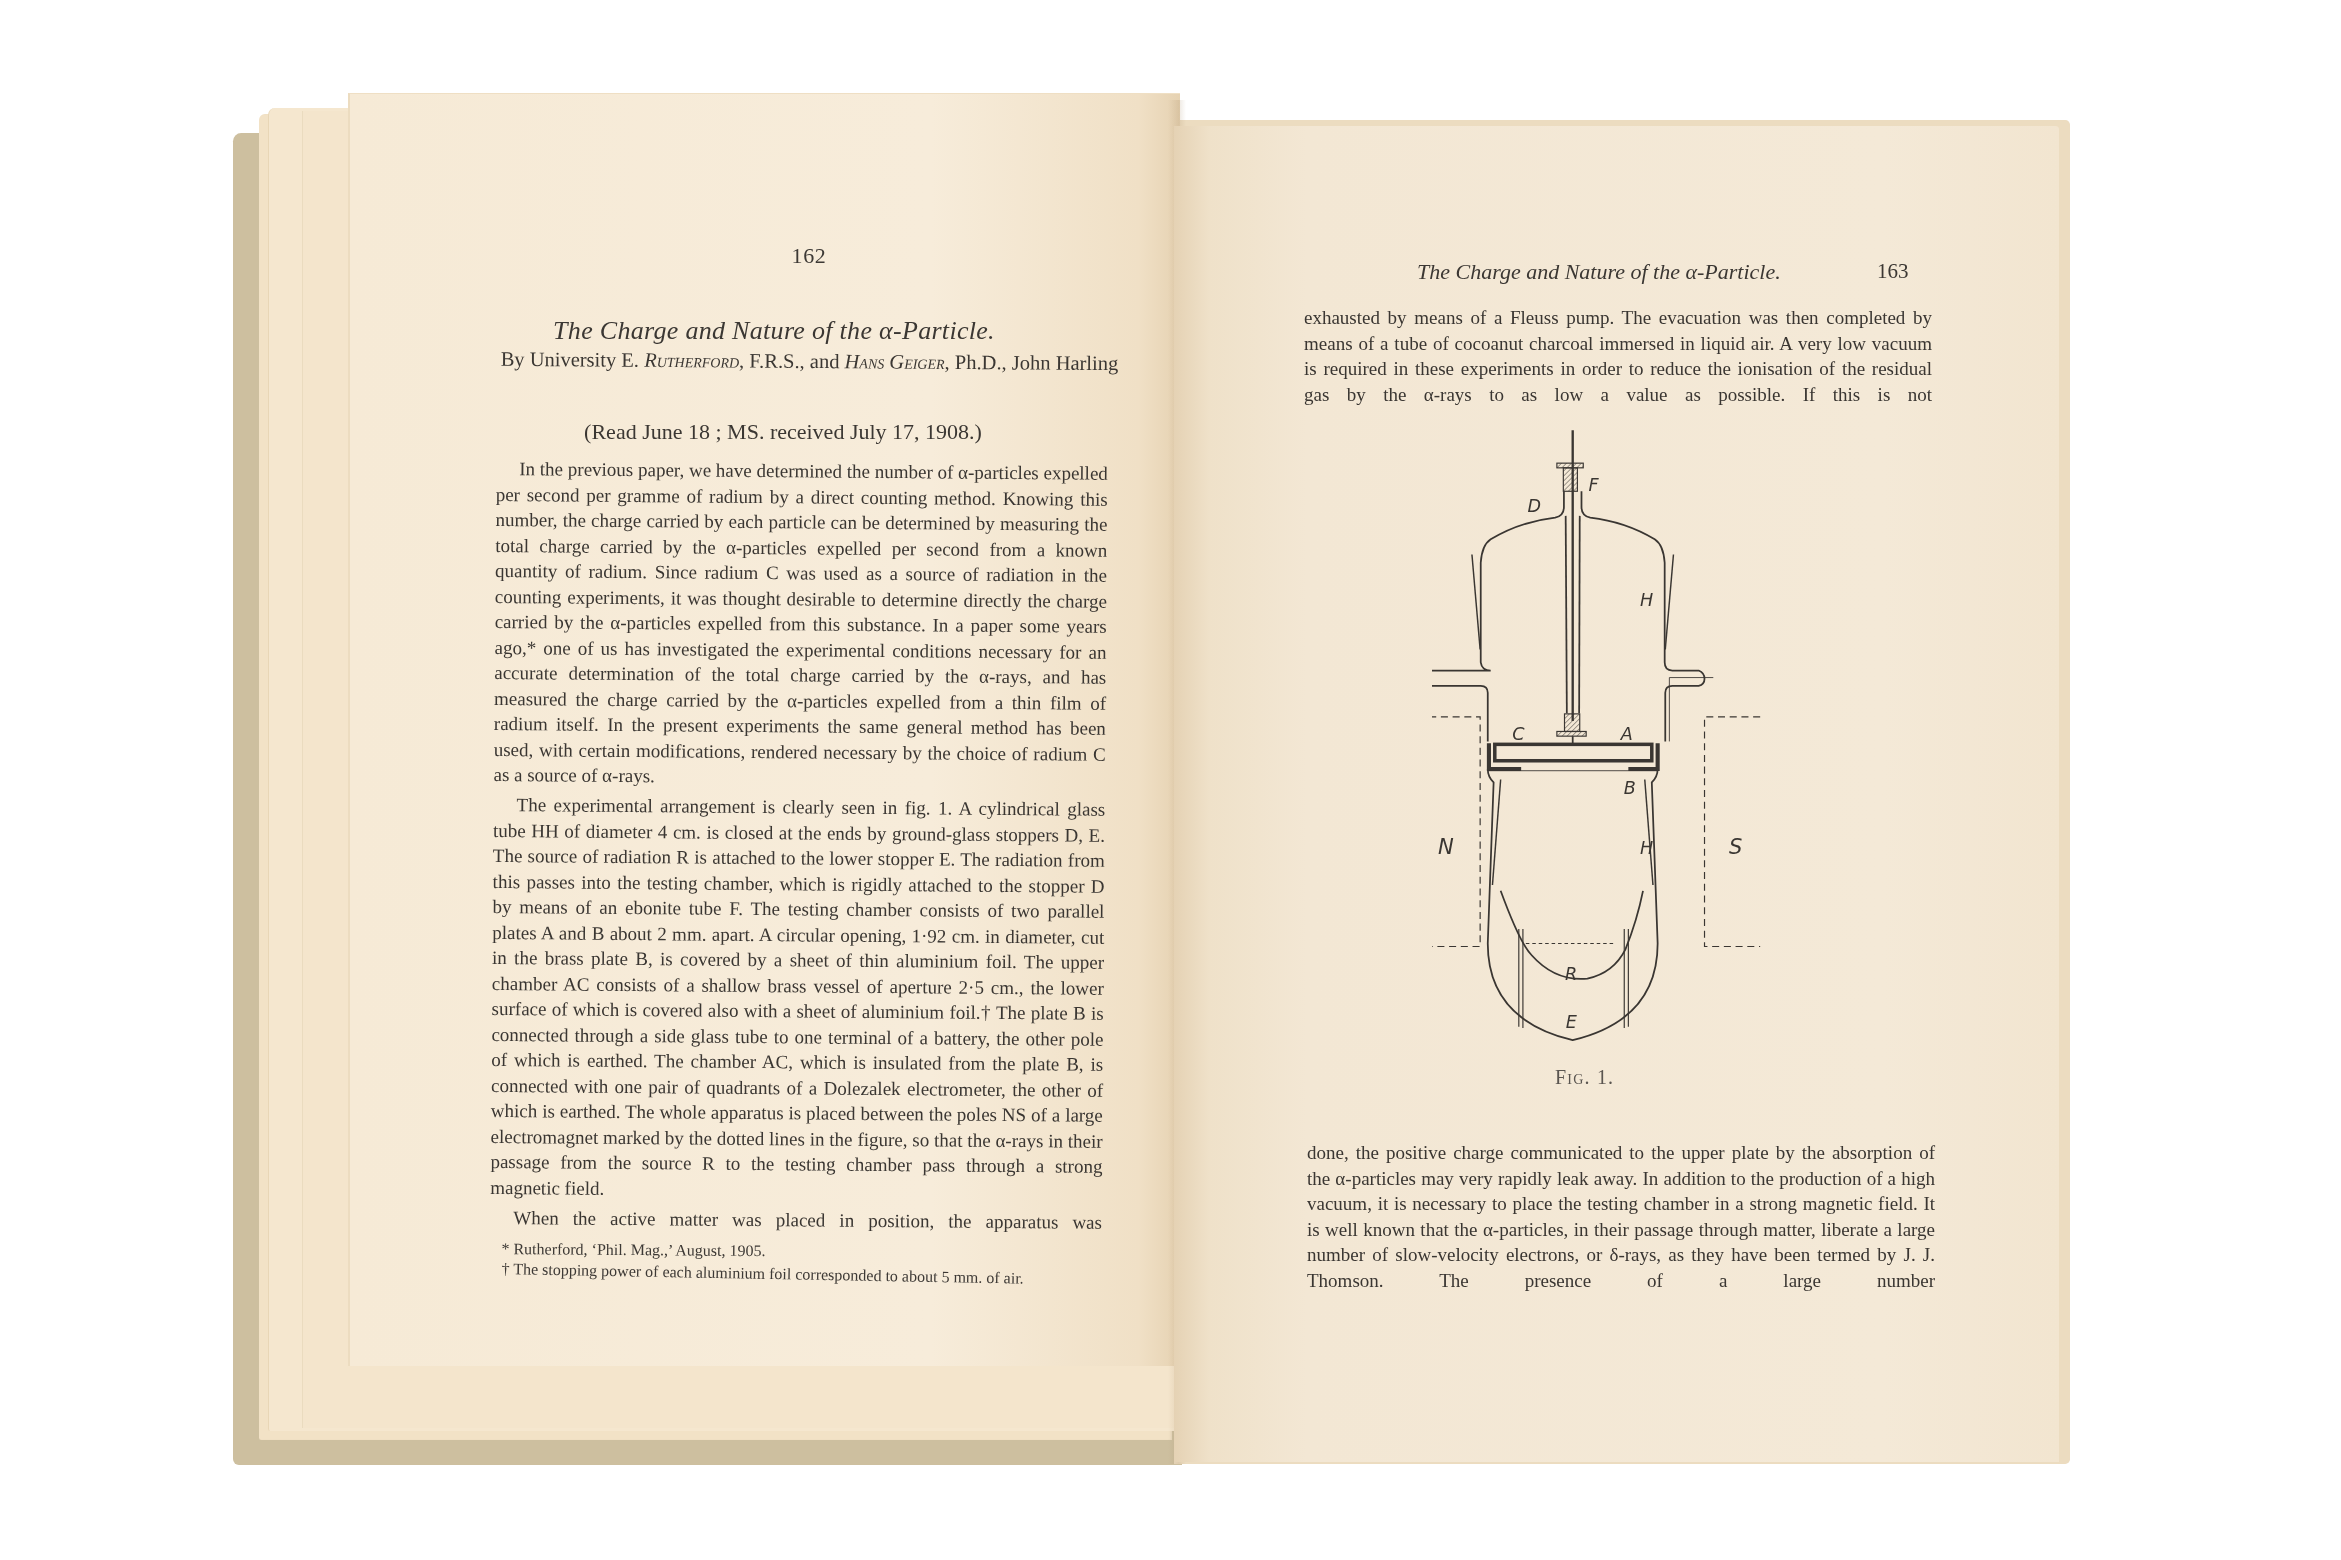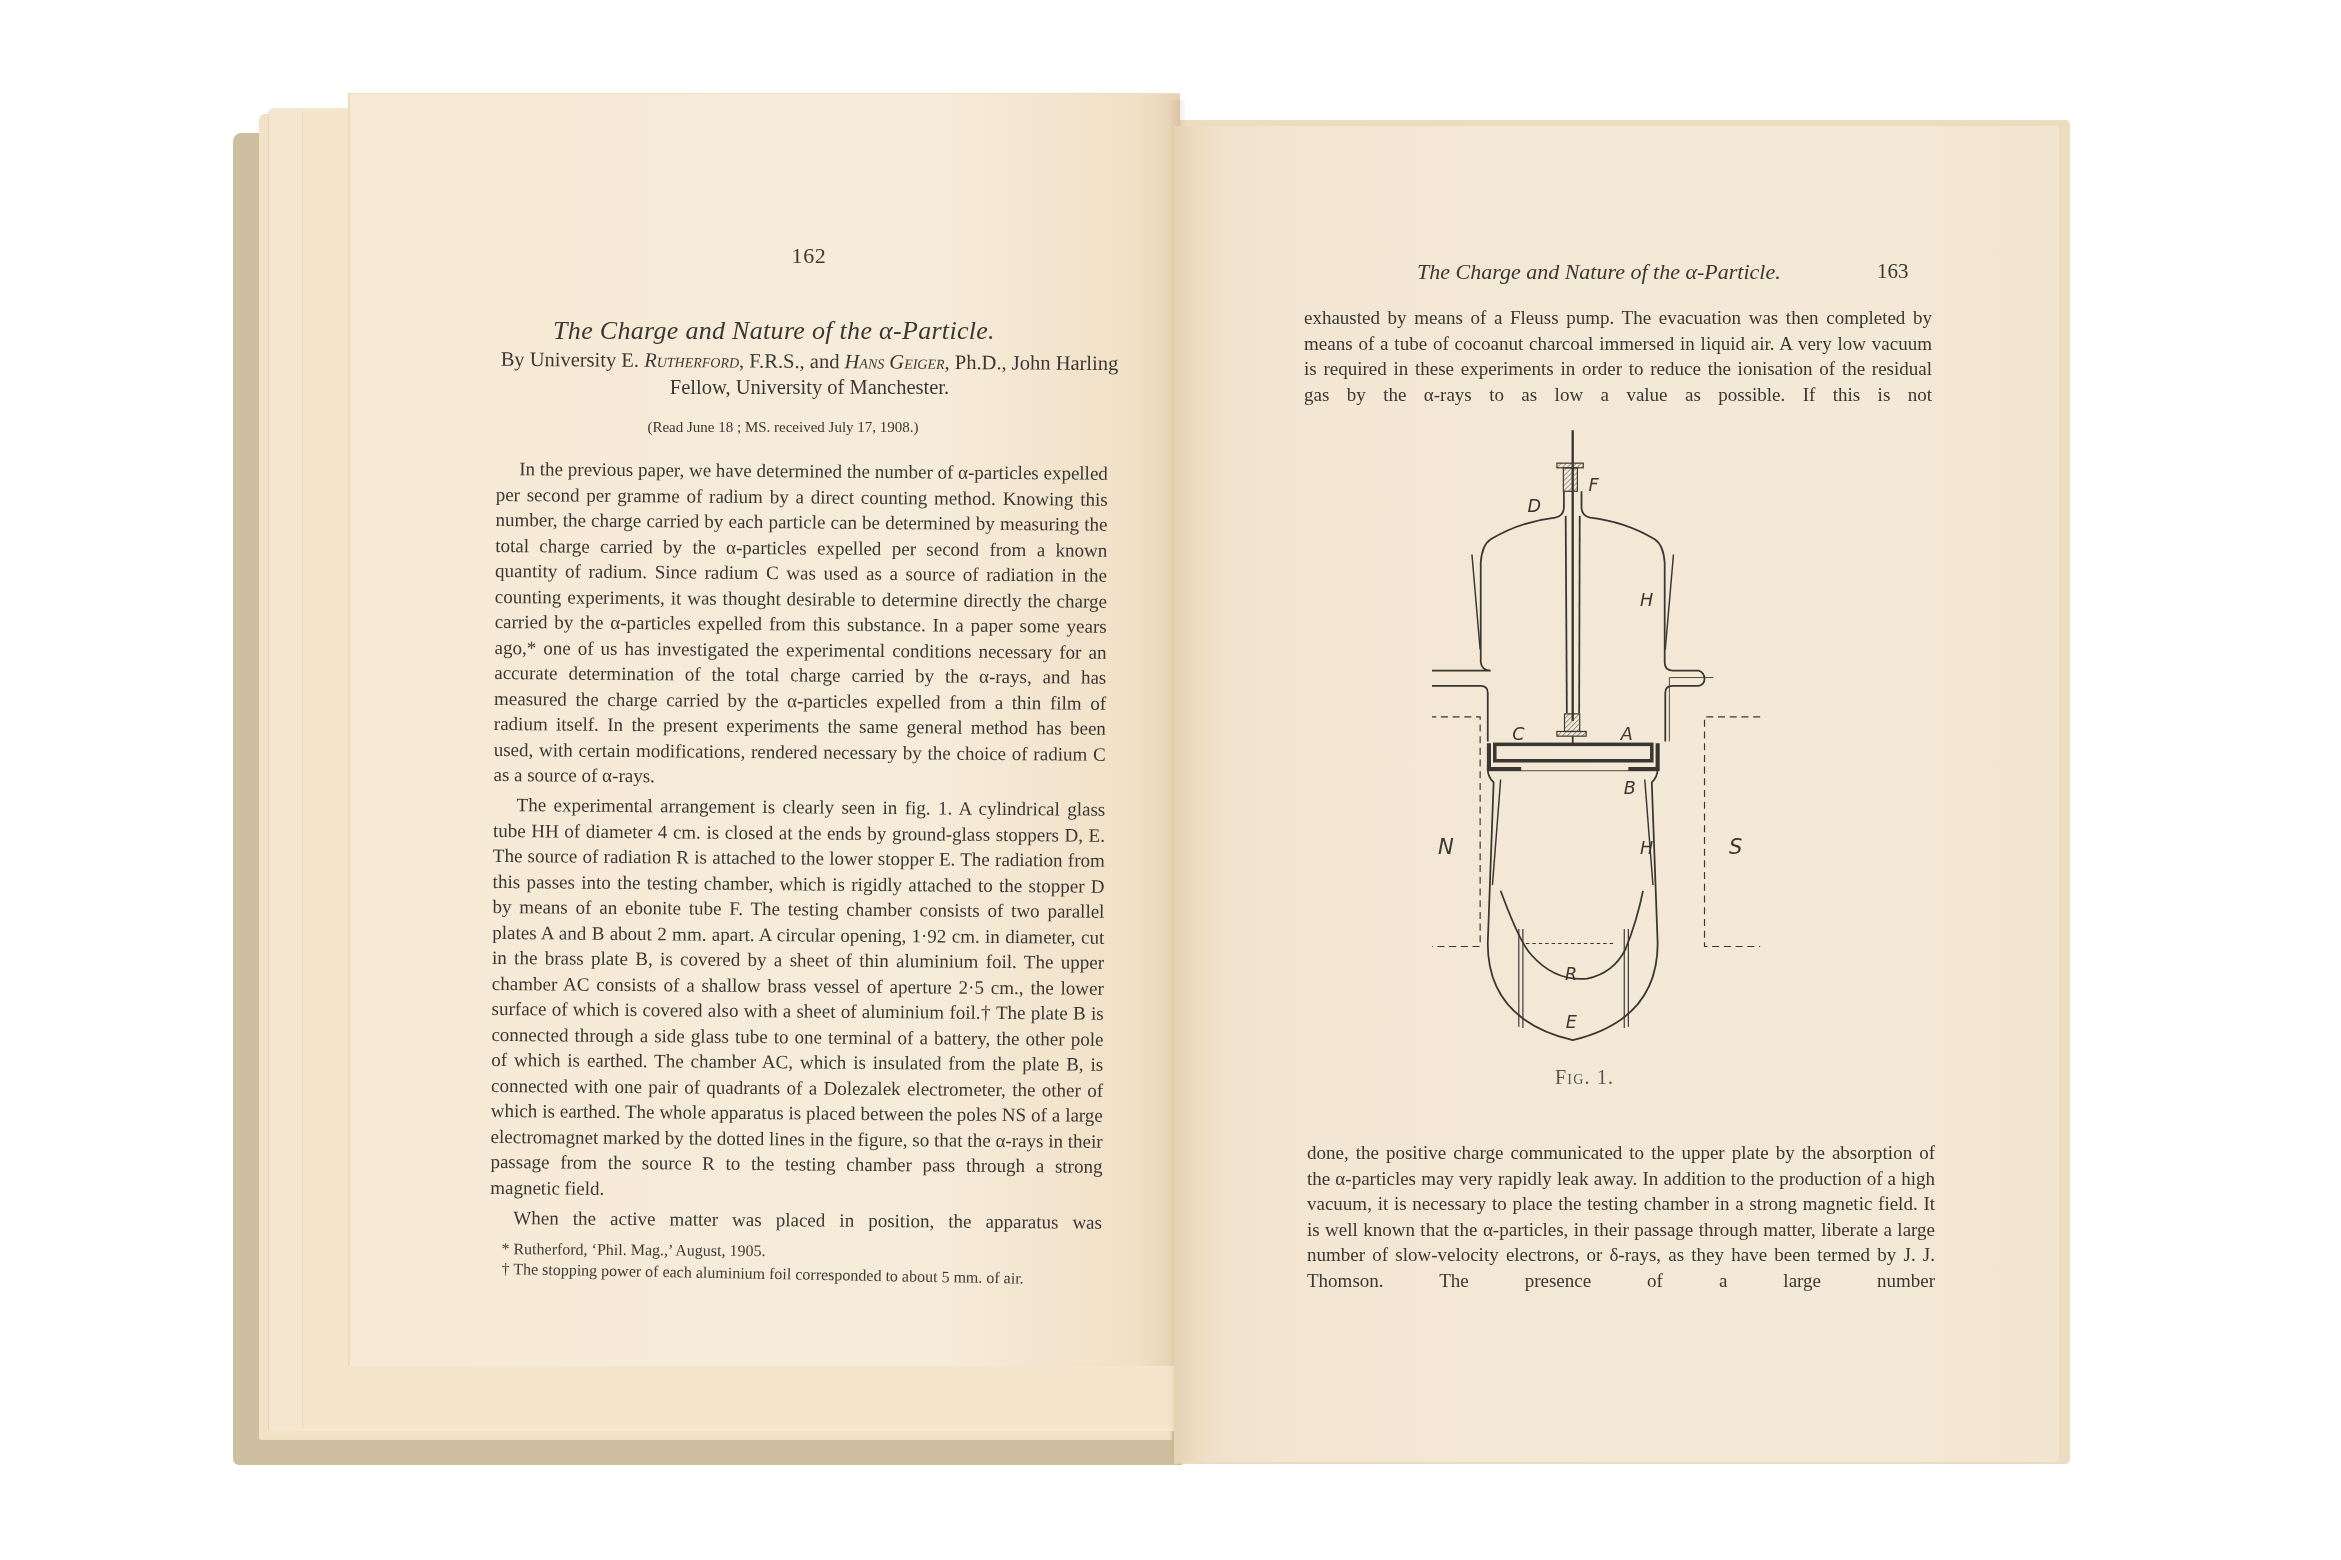--- a/index.html
+++ b/index.html
@@ -13,21 +13,21 @@
   .leftpage{left:348px;top:93px;width:830px;height:1272px;background:linear-gradient(90deg,#f6ead6 0%,#f7ecda 70%,#f0e0c6 95%,#e6d2b2 100%);border-left:2.3px solid #ecdcc0;border-top:1.8px solid #efdfc4;}
   .rightpage-stack{left:1174px;top:120px;width:896px;height:1344px;background:#ecdcc0;border-radius:0 4.7px 4.7px 0;}
   .rightpage{left:1174px;top:126px;width:885px;height:1336px;background:linear-gradient(90deg,#e5d2b4 0%,#efe1c9 4%,#f3e7d4 15%,#f4e9d7 80%,#f2e5d0 100%);border-radius:0 3.5px 0 0;}
   .gutter{left:1168px;top:100px;width:17.6px;height:1364px;background:linear-gradient(90deg,rgba(0,0,0,0) 0%,rgba(160,130,90,.18) 60%,rgba(0,0,0,0) 100%);}
 
   
   .pagenum{font-size:22px;letter-spacing:0.6px;color:#3d3935;}
   .title{font-style:italic;font-size:26px;color:#3b3733;letter-spacing:0.3px;}
   .authors{font-size:20.5px;color:#3b3733;text-align:center;line-height:26px;}
   .sc{font-variant:small-caps;font-style:italic;}
-  .dateline{font-size:15px;color:#3b3733;}
+  .dateline{font-size:22px;color:#3b3733;}
   .para{font-size:19px;line-height:25.5px;text-align:justify;text-align-last:left;color:#3a3632;}
   .para.ind{text-indent:23.4px;}
   .foot{font-size:16px;line-height:20.5px;color:#3d3935;}
   .runhead{font-style:italic;font-size:22px;color:#3b3733;}
   .runnum{font-size:21px;color:#3b3733;}
   .rpara{font-size:19px;line-height:25.5px;text-align:justify;text-align-last:justify;color:#3a3632;}
   .figcap{font-size:20px;letter-spacing:1.2px;color:#5a5550;font-variant:small-caps;}
   .lbl{font-family:"DejaVu Sans",sans-serif;font-style:italic;color:#3a3632;}
 </style>
 </head>
@@ -41,21 +41,20 @@
 
 <div class="abs leftpage">
   <div class="abs pagenum" style="left:459px;top:149px;transform:translateX(-50%);">162</div>
 
   <div class="abs title" style="left:424px;top:222px;transform:translateX(-50%);white-space:nowrap;">The Charge and Nature of the α-Particle.</div>
 
   <div class="abs authors" style="left:149px;top:254px;width:621px;">
     <div style="white-space:nowrap;transform:rotate(.4deg);">
       <span>By University E. </span><span class="sc">Rutherford</span><span>, F.R.S., and </span><span class="sc">Hans Geiger</span><span>, Ph.D., John Harling</span>
     </div>
-    <div>Fellow, University of Manchester.</div>
   </div>
 
   <div class="abs dateline" style="left:433px;top:325px;transform:translateX(-50%);white-space:nowrap;">(Read June 18 ; MS. received July 17, 1908.)</div>
 
   <div class="abs" style="left:146px;top:362px;width:612px;transform:rotate(.45deg);transform-origin:0 0;">
     <p class="para ind" style="margin:0 0 4.7px 0;">In the previous paper, we have determined the number of α-particles expelled per second per gramme of radium by a direct counting method. Knowing this number, the charge carried by each particle can be determined by measuring the total charge carried by the α-particles expelled per second from a known quantity of radium. Since radium C was used as a source of radiation in the counting experiments, it was thought desirable to determine directly the charge carried by the α-particles expelled from this substance. In a paper some years ago,* one of us has investigated the experimental conditions necessary for an accurate determination of the total charge carried by the α-rays, and has measured the charge carried by the α-particles expelled from a thin film of radium itself. In the present experiments the same general method has been used, with certain modifications, rendered necessary by the choice of radium C as a source of α-rays.</p>
     <p class="para ind" style="margin:0 0 4.7px 0;">The experimental arrangement is clearly seen in fig. 1. A cylindrical glass tube HH of diameter 4 cm. is closed at the ends by ground-glass stoppers D, E. The source of radiation R is attached to the lower stopper E. The radiation from this passes into the testing chamber, which is rigidly attached to the stopper D by means of an ebonite tube F. The testing chamber consists of two parallel plates A and B about 2 mm. apart. A circular opening, 1·92 cm. in diameter, cut in the brass plate B, is covered by a sheet of thin aluminium foil. The upper chamber AC consists of a shallow brass vessel of aperture 2·5 cm., the lower surface of which is covered also with a sheet of aluminium foil.† The plate B is connected through a side glass tube to one terminal of a battery, the other pole of which is earthed. The chamber AC, which is insulated from the plate B, is connected with one pair of quadrants of a Dolezalek electrometer, the other of which is earthed. The whole apparatus is placed between the poles NS of a large electromagnet marked by the dotted lines in the figure, so that the α-rays in their passage from the source R to the testing chamber pass through a strong magnetic field.</p>
     <p class="para ind" style="margin:0;text-align-last:justify;">When the active matter was placed in position, the apparatus was</p>
     <div style="margin-top:8.2px;padding-left:11.7px;">
       <div class="foot">* Rutherford, ‘Phil. Mag.,’ August, 1905.</div>

